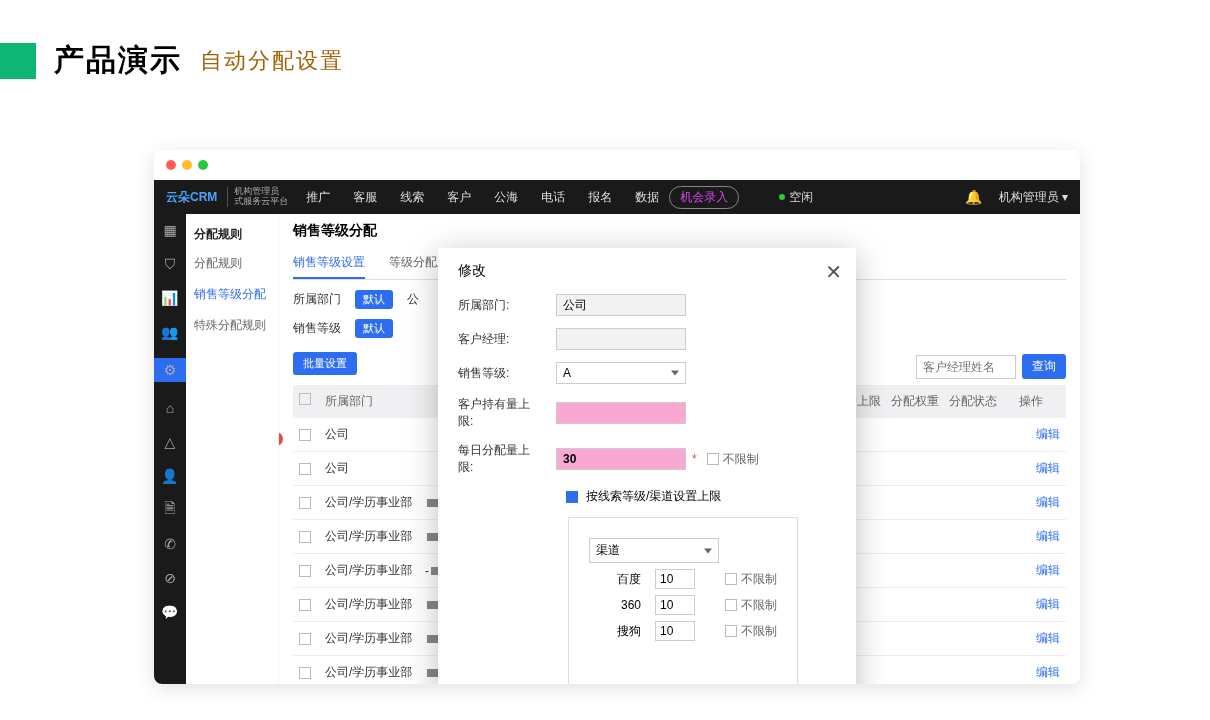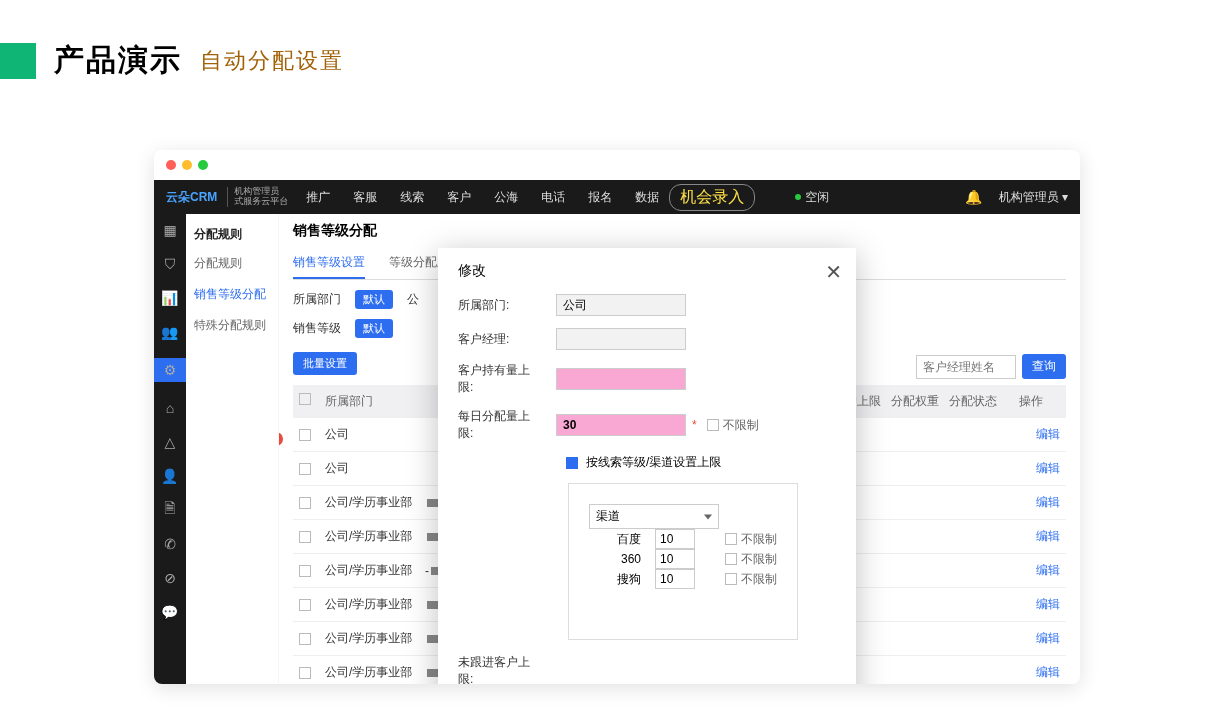--- a/index.html
+++ b/index.html
@@ -10,21 +10,21 @@
 .page-subtitle { font-size:22px; color:#a16207; letter-spacing:2px; }
 .browser-window { position:absolute; left:154px; top:150px; width:926px; background:#fff; border-radius:8px; box-shadow:0 4px 20px rgba(0,0,0,0.12); overflow:hidden; }
 .browser-chrome { height:30px; background:#fff; display:flex; align-items:center; padding:0 12px; border-radius:8px 8px 0 0; }
 .dot { width:10px; height:10px; border-radius:50%; margin-right:6px; }
 .dot.r{background:#ff5f56;} .dot.y{background:#ffbd2e;} .dot.g{background:#27c93f;}
 .topbar { background:#1a1a1a; height:34px; display:flex; align-items:center; padding:0 12px; color:#fff; font-size:12px; position:relative; }
 .logo { color:#4aa3ff; font-weight:bold; margin-right:4px; font-size:12px;}
 .logo-tag { font-size:9px; color:#aaa; border-left:1px solid #555; padding-left:6px; margin-left:6px; line-height:1.1; }
 .nav { display:flex; margin-left:18px; gap:23px; }
 .nav span { color:#ddd; cursor:pointer; font-size:12px; }
-.nav-pill { border:1px solid #888; padding:2px 10px; border-radius:12px; color:#fde047; font-size:16px; cursor:pointer; margin-left:10px; }
+.nav-pill { border:1px solid #888; padding:2px 10px; border-radius:12px; color:#d946ef; font-size:12px; cursor:pointer; margin-left:10px; }
 .status { margin-left:40px; color:#ddd; font-size:12px; display:flex; align-items:center; }
 .status-dot{ width:6px;height:6px;border-radius:50%;background:#27c93f;margin-right:4px; }
 .top-right { position:absolute; right:12px; display:flex; align-items:center; gap:16px; color:#ddd; font-size:12px; }
 .bell{ font-size:14px; }
 .app-body { display:flex; height:470px; background:#f5f5f7; position:relative; }
 .iconbar { width:32px; background:#1a1a1a; display:flex; flex-direction:column; align-items:center; padding-top:8px; gap:18px; }
 .iconbar .ic { width:16px;height:16px; color:#aaa; font-size:14px; display:flex; align-items:center; justify-content:center; }
 .iconbar .ic.active{ background:#2d6ef0; width:100%; height:24px; padding:4px 0; }
 .panel-left { width:92px; background:#fff; padding:12px 8px; font-size:12px; }
 .panel-left .hd{ font-weight:600; color:#222; margin-bottom:12px; }
@@ -58,21 +58,21 @@
 .flabel{ width:98px; text-align:left; padding-right:12px; color:#333;}
 .finput{ border:1px solid #ccc; padding:3px 6px; width:130px; font-size:12px; background:#f2f2f2;}
 .finput.w{ background:#f9a8d4;font-weight:bold; }
 .sel{ border:1px solid #ccc; padding:3px 6px; width:130px; font-size:12px; background:#fff; position:relative;}
 .sel::after{content:"";position:absolute;right:6px;top:50%;width:0;height:0;border-left:4px solid transparent;border-right:4px solid transparent;border-top:5px solid #666;transform:translateY(-50%);}
 .req{ color:#e94b3c; margin-left:6px;}
 .ck{ width:12px;height:12px;border:1px solid #bbb; margin:0 4px 0 10px; display:inline-flex;}
 .ck.on{ background:#2d6ef0; border-color:#2d6ef0;}
 .ck-lbl{ color:#666;}
 .chan-box{ border:1px solid #ddd; margin-left:110px; width:230px; padding:20px;}
-.chan-row{ display:flex; align-items:center; justify-content:flex-start; }
+.chan-row{ display:flex; align-items:center; justify-content:flex-start; margin-top:6px;}
 .chan-row .nm{ width:52px; text-align:right; margin-right:14px;}
 .chan-row input{ width:40px; border:1px solid #ccc; padding:2px 4px; font-size:12px;}
 .chan-row .ck{ margin-left:30px;}
 .redact{ display:inline-block; width:20px; height:8px; background:#888; margin:0 2px;}
 </style>
 </head>
 <body>
 
 <div class="page-header">
   <div class="green-block"></div>
@@ -212,20 +212,24 @@
       <div class="frow">
           <span class="flabel">所属部门:</span>
         <input class="finput" readonly="" value="公司" style="">
         </div>
 
       <div class="frow">
           <span class="flabel">客户经理:</span>
         <input class="finput" readonly="" style="">
         </div>
 
+      <div class="frow">
+          <span class="flabel">销售等级:</span>
+        <div class="sel"><span>A</span></div>
+        </div>
 
       <div class="frow">
           <span class="flabel">客户持有量上限:</span>
         <input class="finput w" style="">
         </div>
 
       <div class="frow">
           <span class="flabel">每日分配量上限:</span>
         <input class="finput w" value="30" style="">
         <span class="req">*</span>

